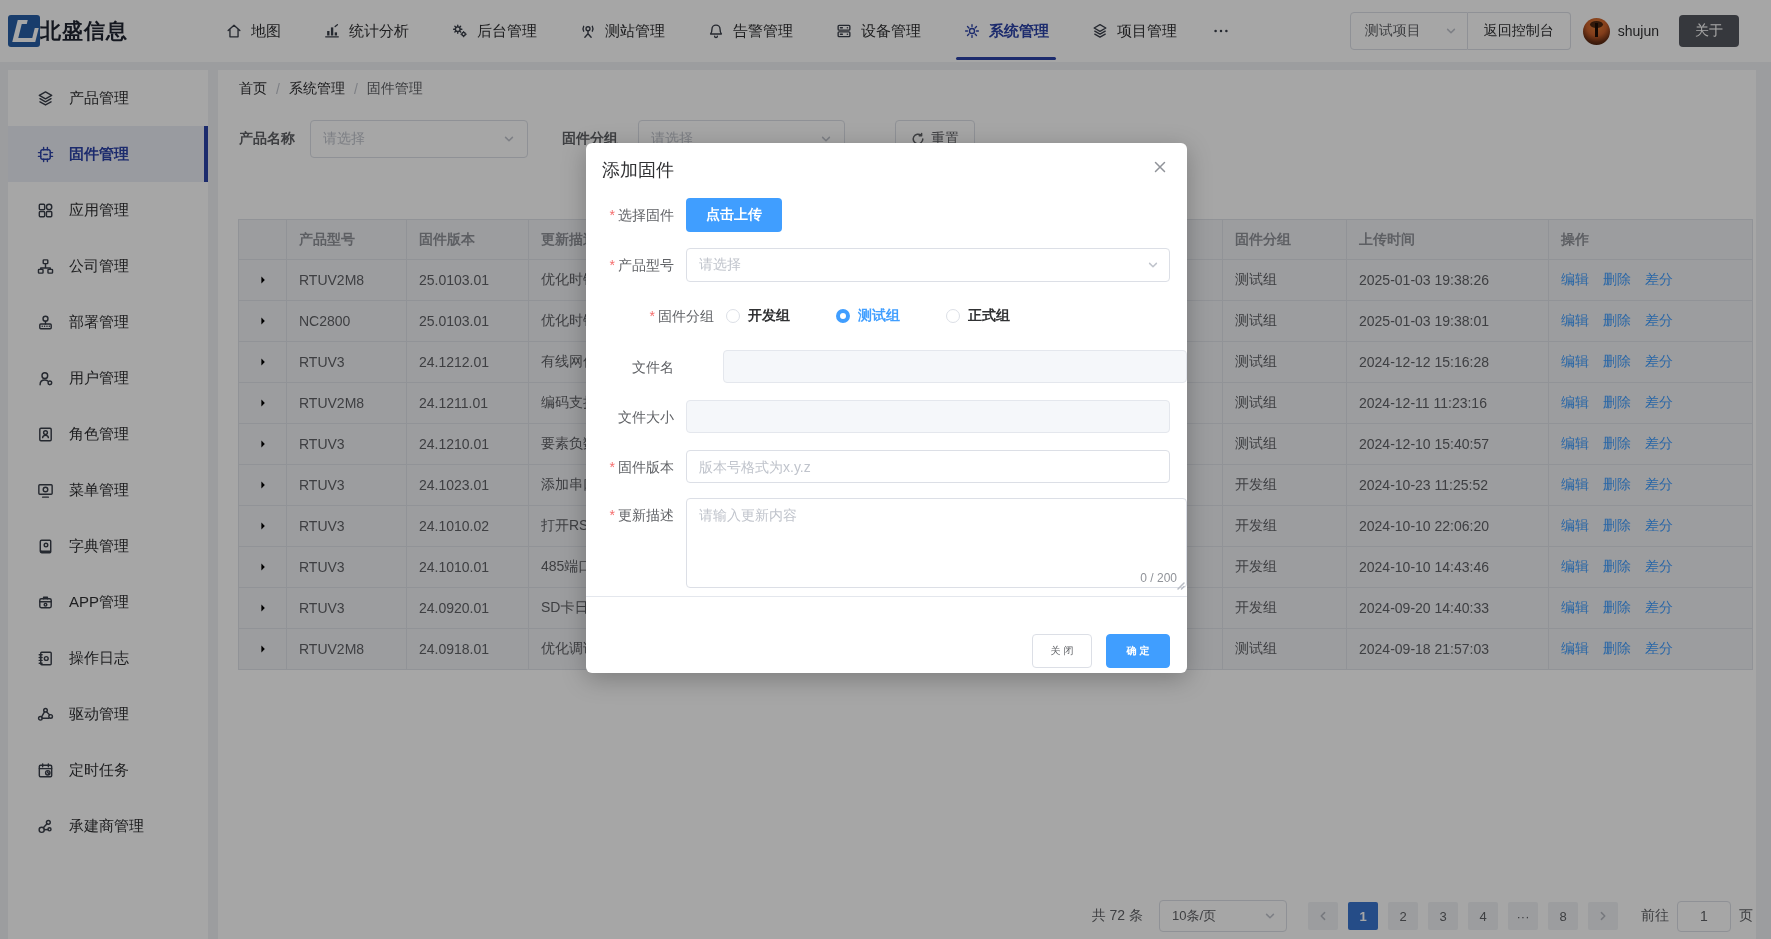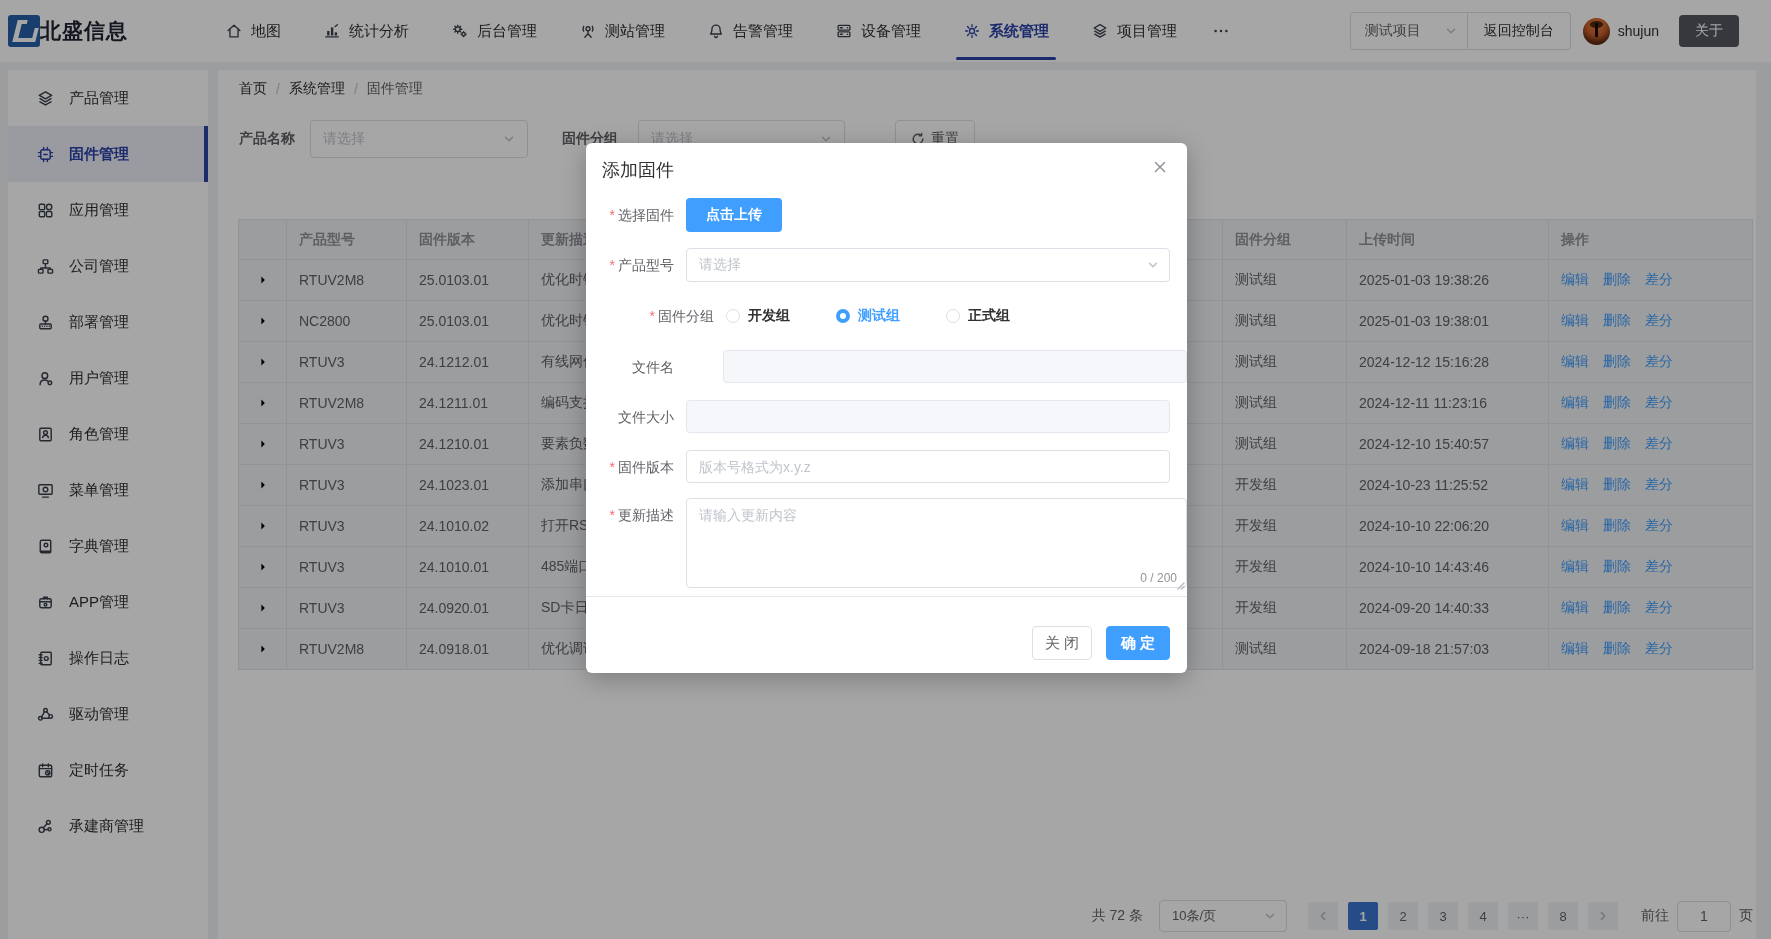--- a/index.html
+++ b/index.html
@@ -108,21 +108,21 @@
   .radio-item.checked .radio{border:4.5px solid var(--primary);}
   .m-input{width:100%;height:33px;border:1px solid var(--border);border-radius:4px;padding:0 12px;font-size:14px;color:var(--text-2);font-family:inherit;}
   .m-input::placeholder,.m-textarea::placeholder{color:var(--text-ph);}
   .m-input:disabled{background:#f5f7fa;border-color:var(--border-light);}
   .ta-wrap{position:relative;width:100%;}
   .m-textarea{width:100%;height:90px;border:1px solid var(--border);border-radius:4px;padding:8px 12px;font-size:14px;color:var(--text-2);resize:none;font-family:inherit;}
   .ta-count{position:absolute;right:10px;bottom:7px;font-size:12px;color:var(--text-3);background:#fff;padding-left:4px;}
   .ta-grip{position:absolute;right:2px;bottom:2px;color:#b8bcc4;}
   .m-divider{position:absolute;left:0;top:453px;width:100%;height:1px;background:var(--border-light);}
   .m-footer{position:absolute;right:17px;top:483px;display:flex;gap:14px;}
-  .m-btn{height:34px;border-radius:4px;font-size:15px;cursor:pointer;display:flex;align-items:center;justify-content:center;}
+  .m-btn{height:34px;border-radius:4px;font-size:10px;cursor:pointer;display:flex;align-items:center;justify-content:center;margin-top:8px;}
   .m-btn.plain{width:60px;background:#fff;border:1px solid var(--border);color:var(--text-2);}
   .m-btn.primary{width:64px;background:var(--primary);border:1px solid var(--primary);color:#fff;font-weight:bold;}
 </style>
 </head>
 <body>
 
 <div class="stage">
 
   <header class="navbar">
     <div class="logo">

